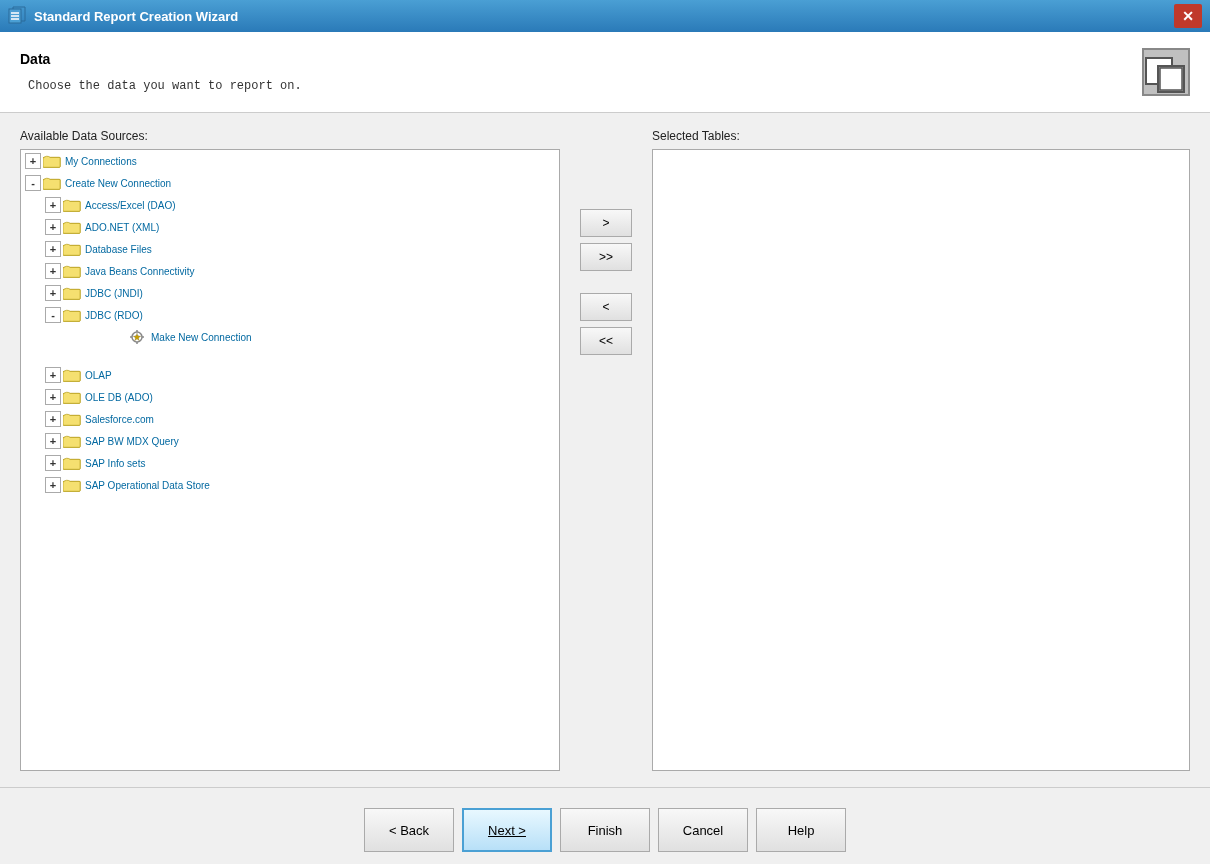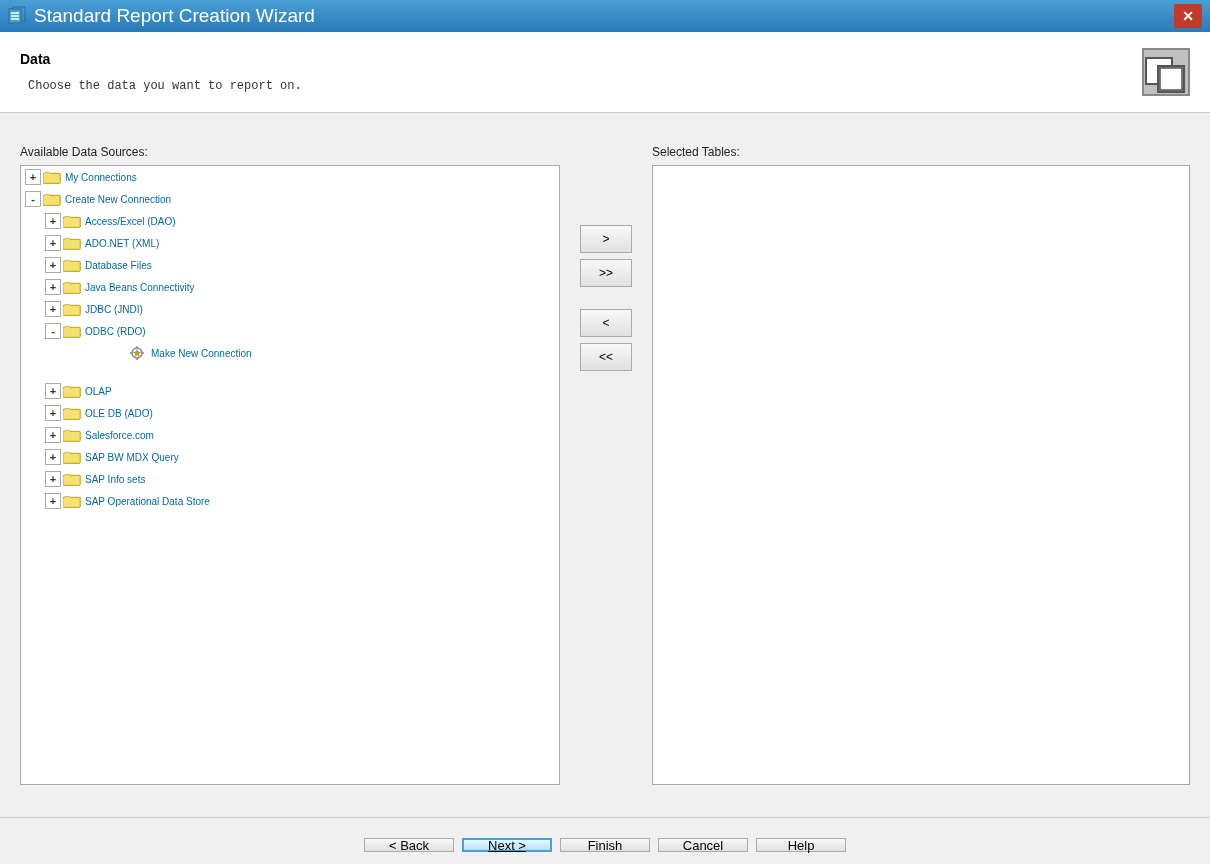--- a/index.html
+++ b/index.html
@@ -20,22 +20,22 @@
       align-items: center;
       padding: 0 8px;
       gap: 6px;
     }
     .titlebar-icon {
       width: 20px;
       height: 20px;
     }
     .titlebar-title {
       color: white;
-      font-size: 19px;
-      font-weight: normal;
+      font-size: 13px;
+      font-weight: bold;
       flex: 1;
     }
     .titlebar-close {
       background: #c0392b;
       border: none;
       color: white;
       width: 28px;
       height: 24px;
       cursor: pointer;
       font-size: 14px;
@@ -81,21 +81,21 @@
       background: #c0c0c0;
       display: flex;
       align-items: center;
       justify-content: center;
       position: relative;
     }
 
     
     .content-area {
       flex: 1;
-      padding: 32px 20px;
+      padding: 16px 20px;
       display: flex;
       gap: 16px;
       overflow: hidden;
     }
 
     
     .left-panel {
       display: flex;
       flex-direction: column;
       flex: 0 0 540px;
@@ -215,21 +215,21 @@
     .footer-area {
       padding: 12px 20px;
       border-top: 1px solid #ccc;
       display: flex;
       justify-content: center;
       gap: 8px;
       background: #f0f0f0;
     }
     .footer-btn {
       width: 90px;
-      height: 14px;
+      height: 44px;
       background: linear-gradient(to bottom, #f8f8f8, #e0e0e0);
       border: 1px solid #aaa;
       cursor: pointer;
       font-size: 13px;
       display: flex;
       align-items: center;
       justify-content: center;
       margin-top: 8px;
     }
     .footer-btn.next-btn {
@@ -347,21 +347,21 @@
     </svg></span>
             <span class="tree-label">JDBC (JNDI)</span>
           </div>
           <div class="tree-item" style="padding-left: 24px;">
             <span class="tree-expand">-</span>
             <span class="folder-icon"><svg class="folder-svg" viewBox="0 0 20 14" xmlns="http://www.w3.org/2000/svg">
       <rect x="0" y="3" width="19" height="11" rx="1" ry="1" fill="#f0d060" stroke="#b8a020" stroke-width="1"></rect>
       <rect x="0" y="3" width="8" height="4" rx="1" ry="1" fill="#f0d060" stroke="#b8a020" stroke-width="1"></rect>
       <path d="M0 4 Q4 0 8 3 L19 3 L19 13 Q19 14 18 14 L1 14 Q0 14 0 13 Z" fill="#f5e070" stroke="#b8a020" stroke-width="0.8"></path>
     </svg></span>
-            <span class="tree-label">ODBC (RDO)</span>
+            <span class="tree-label">JDBC (RDO)</span>
           </div>
           <div class="tree-item" style="padding-left: 44px; margin-left: 44px;">
             <span class="tree-expand-placeholder"></span>
             <span class="conn-icon">
               <svg width="20" height="16" viewBox="0 0 20 16" xmlns="http://www.w3.org/2000/svg">
       <circle cx="10" cy="8" r="5" fill="none" stroke="#888" stroke-width="1.5"></circle>
       <circle cx="10" cy="8" r="2" fill="#888"></circle>
       <line x1="10" y1="1" x2="10" y2="3" stroke="#888" stroke-width="1.5"></line>
       <line x1="10" y1="13" x2="10" y2="15" stroke="#888" stroke-width="1.5"></line>
       <line x1="3" y1="8" x2="5" y2="8" stroke="#888" stroke-width="1.5"></line>

